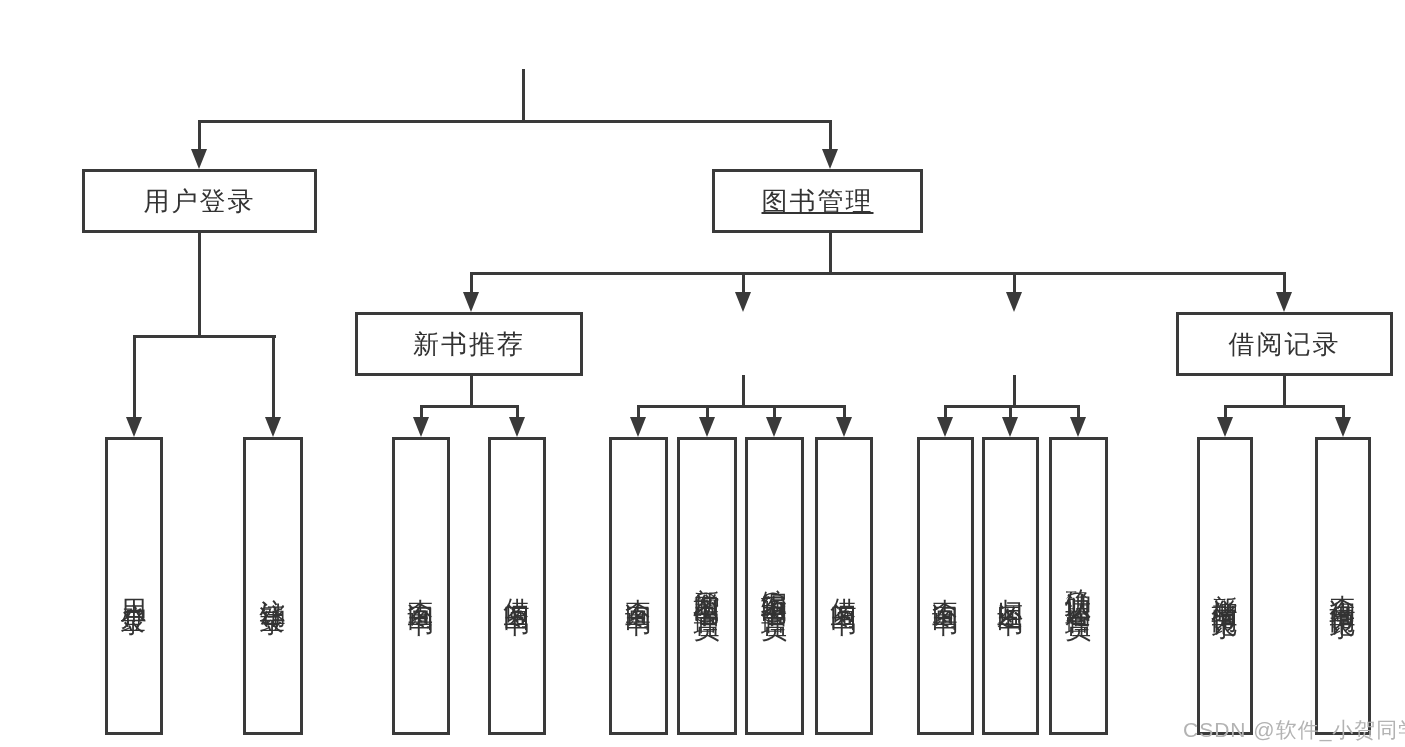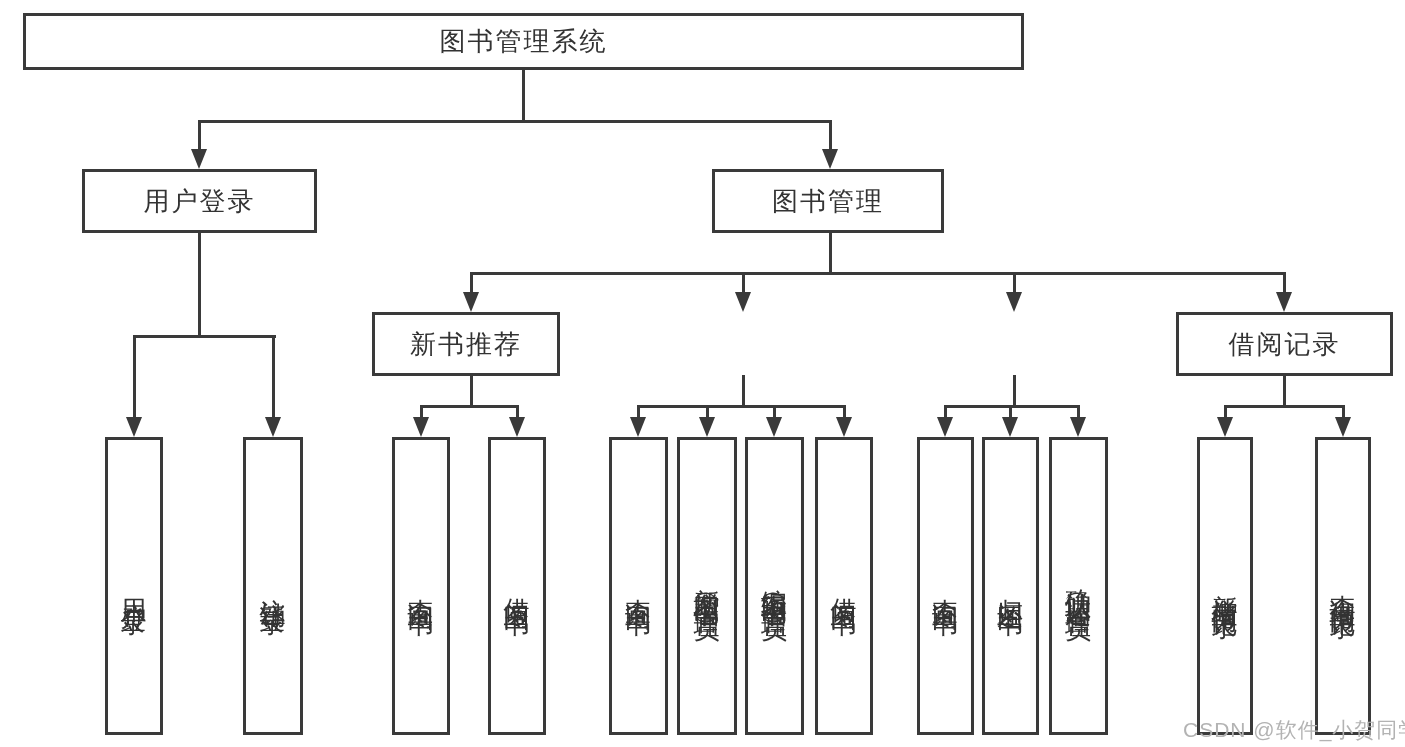--- a/index.html
+++ b/index.html
@@ -55,33 +55,30 @@
     color:var(--watermark);
     z-index:5;
     white-space:nowrap;
   }
 </style>
 </head>
 <body>
 
 <div class="canvas">
 
-  <div class="hbox" style="left:23px;top:13px;width:1001px;height:57px;">
-    <span>图书管理系统</span>
-  </div>
 
   <div class="hbox" style="left:82px;top:169px;width:235px;height:64px;">
     <span>用户登录</span>
   </div>
 
-  <div class="hbox" style="left:712px;top:169px;width:232px;height:64px;">
+  <div class="hbox" style="left:712px;top:169px;width:211px;height:64px;text-decoration:underline;">
     <span>图书管理</span>
   </div>
 
-  <div class="hbox" style="left:372px;top:312px;width:188px;height:64px;">
+  <div class="hbox" style="left:355px;top:312px;width:228px;height:64px;">
     <span>新书推荐</span>
   </div>
 
 
 
   <div class="hbox" style="left:1176px;top:312px;width:217px;height:64px;">
     <span>借阅记录</span>
   </div>
 
   <div class="vbox" style="left:105px;width:58px;">

